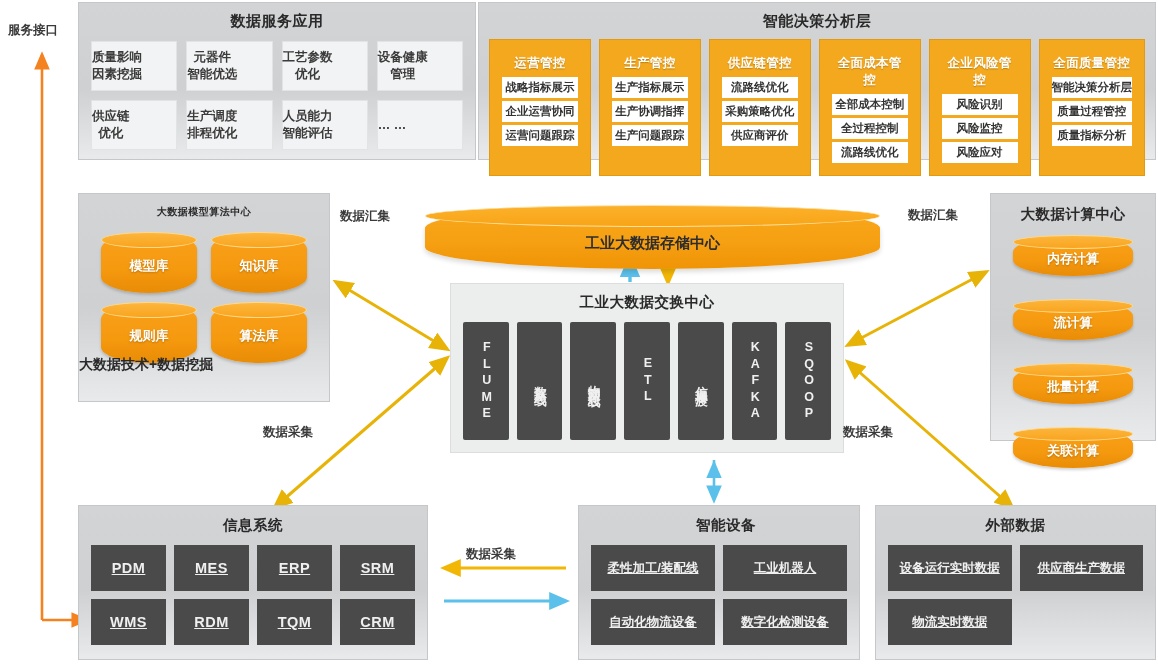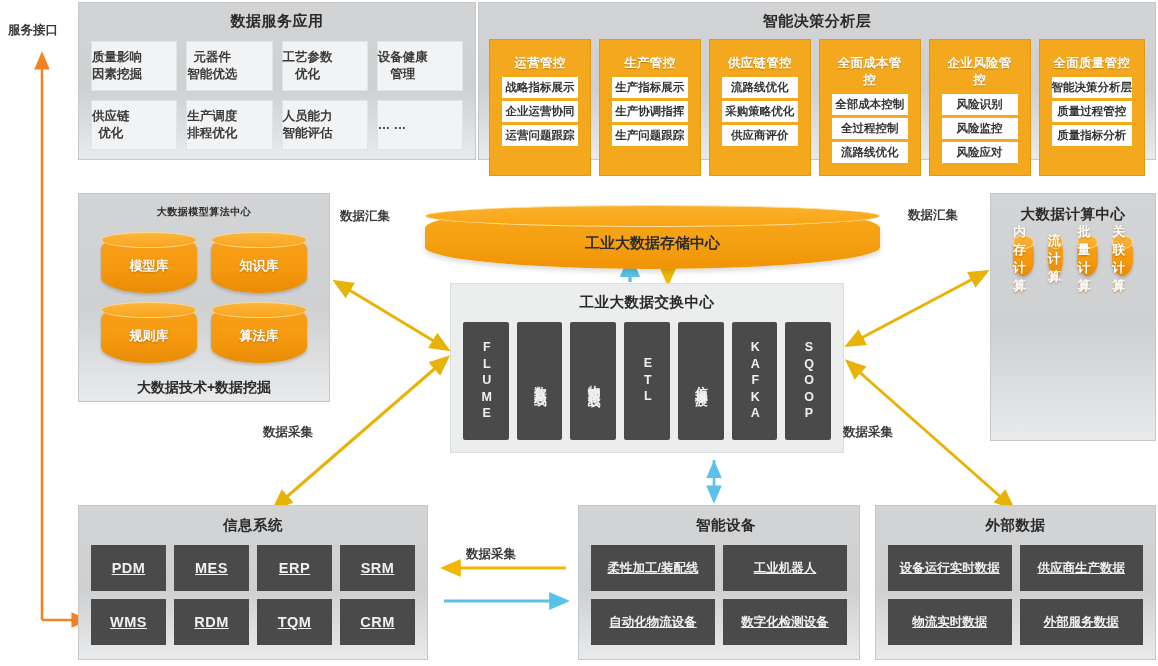--- a/index.html
+++ b/index.html
@@ -57,22 +57,22 @@
   }
   .dec-item {
     background:#ffffff; text-align:center; font-size:11.5px;
     color:#333; padding:3px 0; font-weight:600; white-space:nowrap;
   }
 
   
   #model-panel { left:78px; top:193px; width:252px; height:209px; }
   #model-panel .panel-title { font-size:10px; margin-top:11px; }
   #model-panel .panel-foot {
-    position:absolute; bottom:4px; left:0; right:0;
-    text-align:center; font-size:14px; font-weight:bold; color:#2a2a2a;
+    position:absolute; bottom:27px; left:0; right:0;
+    font-size:14px; font-weight:bold; color:#2a2a2a;
   }
   .cyl-grid {
     display:grid; grid-template-columns:repeat(2,1fr);
     gap:10px 14px; padding:14px 22px 0;
   }
   
   .cyl {
     position:relative; height:60px;
     background:linear-gradient(180deg,#f9a11b 0%,#f5990f 60%,#e98c06 100%);
     border-radius:50%/16px;
@@ -125,21 +125,21 @@
   }
   .exch-col span {
     color:#f0f0f0; font-size:12.5px; font-weight:bold;
     writing-mode:vertical-rl; text-orientation:upright;
     letter-spacing:2.5px; line-height:1.1;
   }
 
   
   #calc-panel { left:990px; top:193px; width:166px; height:248px; }
   #calc-panel .panel-title { font-size:14.5px; margin-top:11px; }
-  .calc-list { display:flex; flex-direction:row; gap:14px; padding:12px 22px 0; }
+  .calc-list { display:flex; flex-direction:column; gap:24px; padding:12px 22px 0; }
   .calc-list .cyl { height:40px; }
   .calc-list .cyl::before { height:12px; }
   .calc-list .cyl span { font-size:13px; margin-top:5px; }
 
   
   #info-panel { left:78px; top:505px; width:350px; height:155px; }
   #info-panel .panel-title { font-size:14.5px; margin-top:10px; }
   .info-grid {
     display:grid; grid-template-columns:repeat(4,1fr);
     gap:8px; padding:10px 12px 12px;
@@ -433,23 +433,20 @@
     <div class="two-grid">
       <div class="dk-cell">
           <span>设备运行实时数据</span>
         </div>
       <div class="dk-cell">
           <span>供应商生产数据</span>
         </div>
       <div class="dk-cell">
           <span>物流实时数据</span>
         </div>
-      <div class="dk-cell">
-          <span>外部服务数据</span>
-        </div>
     </div>
   </div>
 
   <div class="conn-label" style="left:340px; top:208px;">数据汇集</div>
   <div class="conn-label" style="left:908px; top:207px;">数据汇集</div>
   <div class="conn-label" style="left:263px; top:424px;">数据采集</div>
   <div class="conn-label" style="left:843px; top:424px;">数据采集</div>
   <div class="conn-label" style="left:466px; top:546px;">数据采集</div>
 
 </div>

